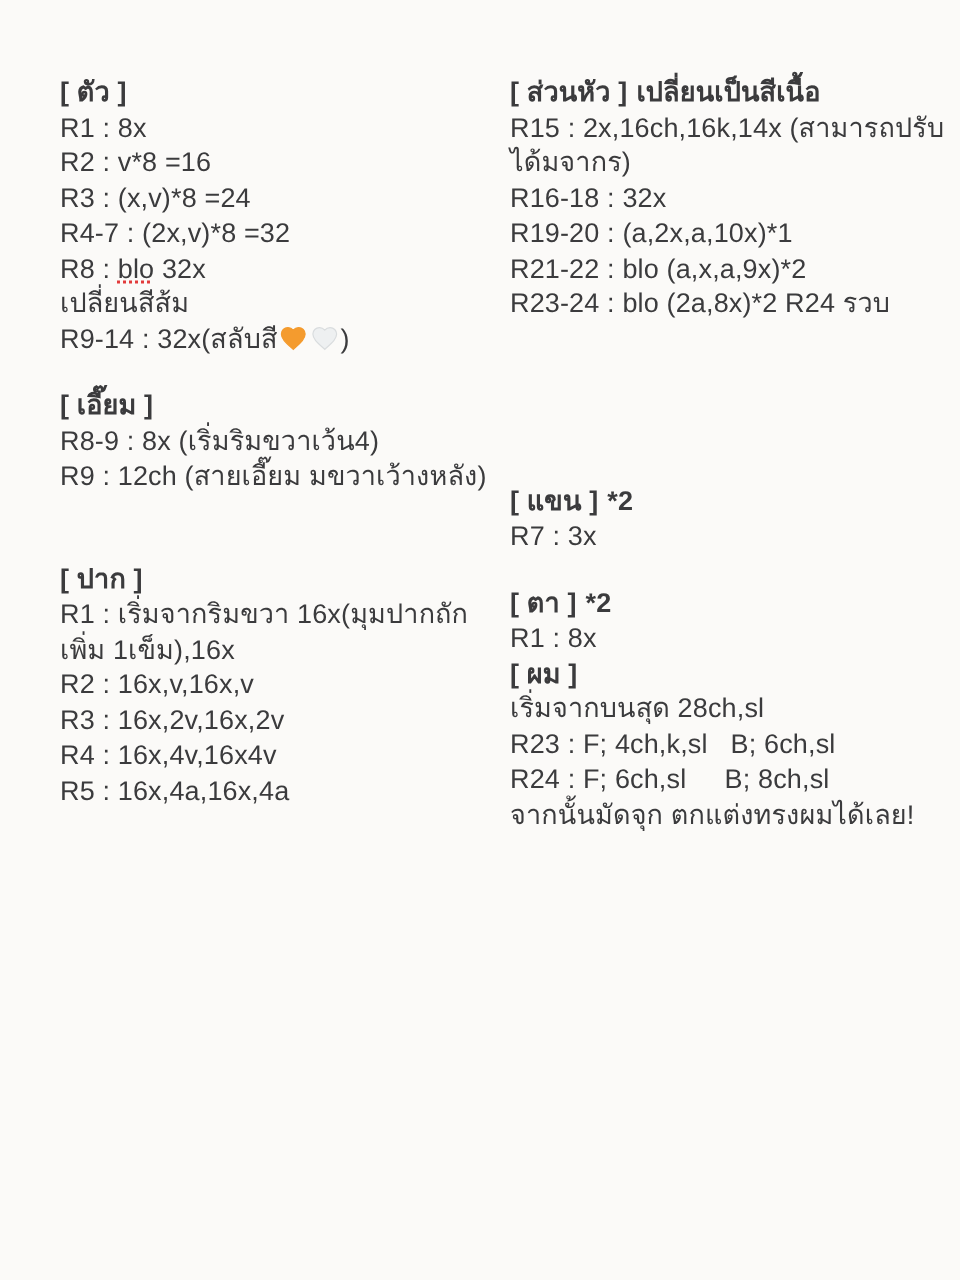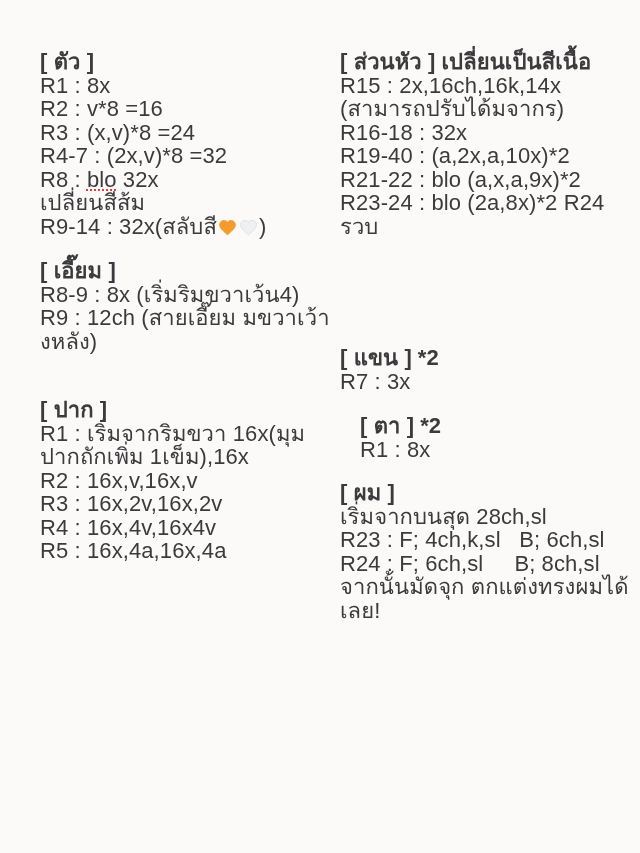--- a/index.html
+++ b/index.html
@@ -19,38 +19,38 @@
     position: absolute;
     inset: 0;
   }
   .col {
     position: absolute;
     top: 50px;
   }
   .col-left  { left: 40px;  width: 296px; }
   .col-right { left: 340px; width: 296px; }
   .line {
-    font-size: 22px;
+    font-size: 18px;
     line-height: 23.5px;
     white-space: pre-wrap;
     letter-spacing: 0.1px;
   }
   .hdr {
     font-weight: bold;
   }
   .hdr-suffix {
     font-weight: bold;
     margin-left: 6px;
   }
   
   .col-left  .section:nth-child(2) { margin-top: 21px; }
   .col-left  .section:nth-child(3) { margin-top: 45px; }
   .col-right .section:nth-child(2) { margin-top: 108px; }
-  .col-right .section:nth-child(3) { margin-top: 21px; margin-left: 20px; }
-  .col-right .section:nth-child(4) { margin-top: 20px; }
+  .col-right .section:nth-child(3) { margin-top: 21px; }
+  .col-right .section:nth-child(4) { }
   .misspelled {
     text-decoration-line: underline;
     text-decoration-style: dotted;
     text-decoration-thickness: 2px;
     text-underline-offset: 3px;
   }
   .heart-icon {
     display: inline-block;
     width: 19px;
     height: 19px;
@@ -94,21 +94,21 @@
         <div class="line">R3 : 16x,2v,16x,2v</div>
         <div class="line">R4 : 16x,4v,16x4v</div>
         <div class="line">R5 : 16x,4a,16x,4a</div>
       </div>
     </div>
   <div class="col col-right">
       <div class="section">
         <div class="line"><span class="hdr">[ ส่วนหัว ]</span><span class="hdr-suffix">เปลี่ยนเป็นสีเนื้อ</span></div>
         <div class="line">R15 : 2x,16ch,16k,14x (สามารถปรับได้มจากร)</div>
         <div class="line">R16-18 : 32x</div>
-        <div class="line">R19-40 : (a,2x,a,10x)*2</div>
+        <div class="line">R19-20 : (a,2x,a,10x)*1</div>
         <div class="line">R21-22 : blo (a,x,a,9x)*2</div>
         <div class="line">R23-24 : blo (2a,8x)*2 R24 รวบ</div>
       </div>
       <div class="section">
         <div class="line"><span class="hdr">[ แขน ]</span><span class="hdr-suffix">*2</span></div>
         <div class="line">R7 : 3x</div>
       </div>
       <div class="section">
         <div class="line"><span class="hdr">[ ตา ]</span><span class="hdr-suffix">*2</span></div>
         <div class="line">R1 : 8x</div>

